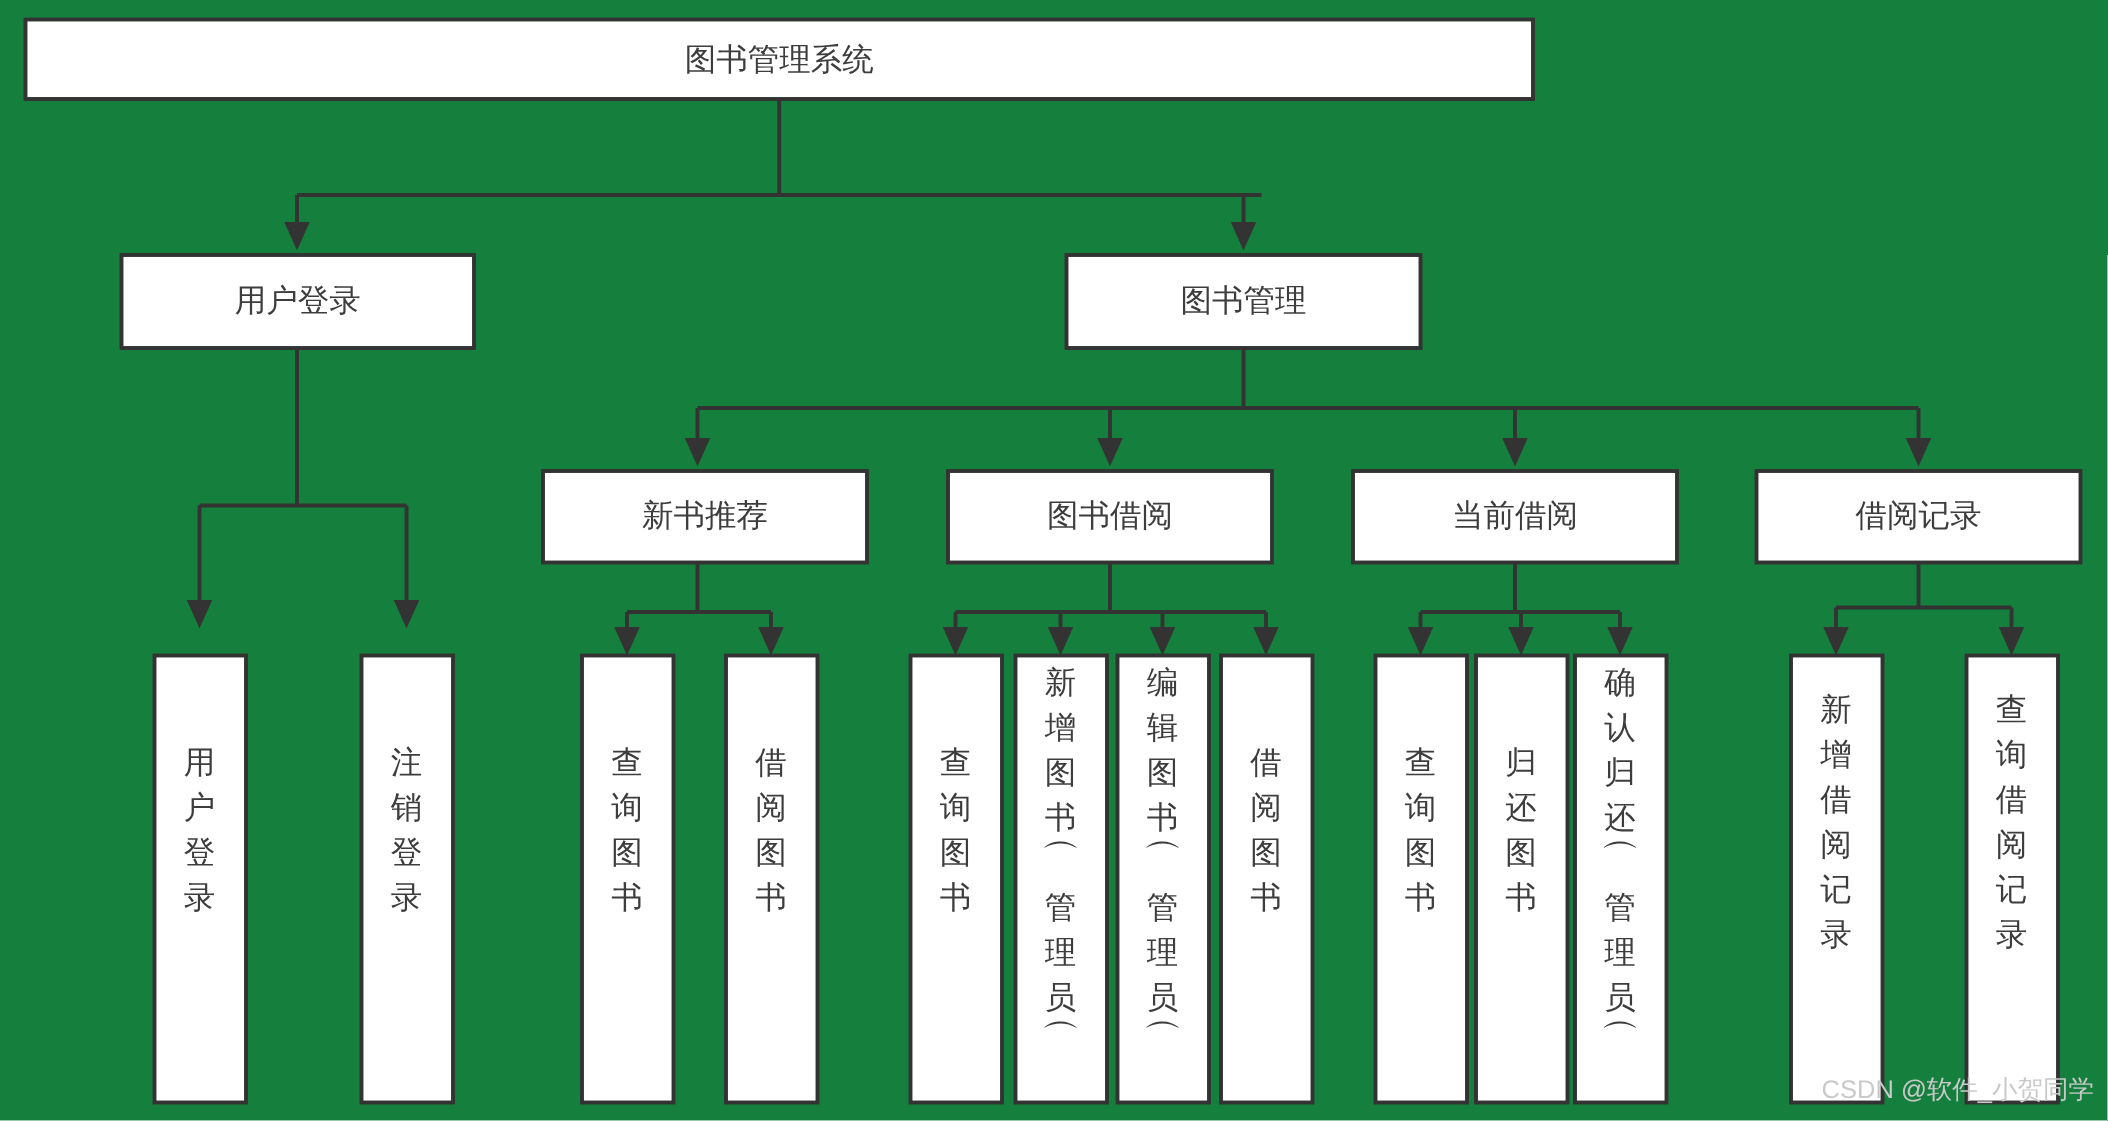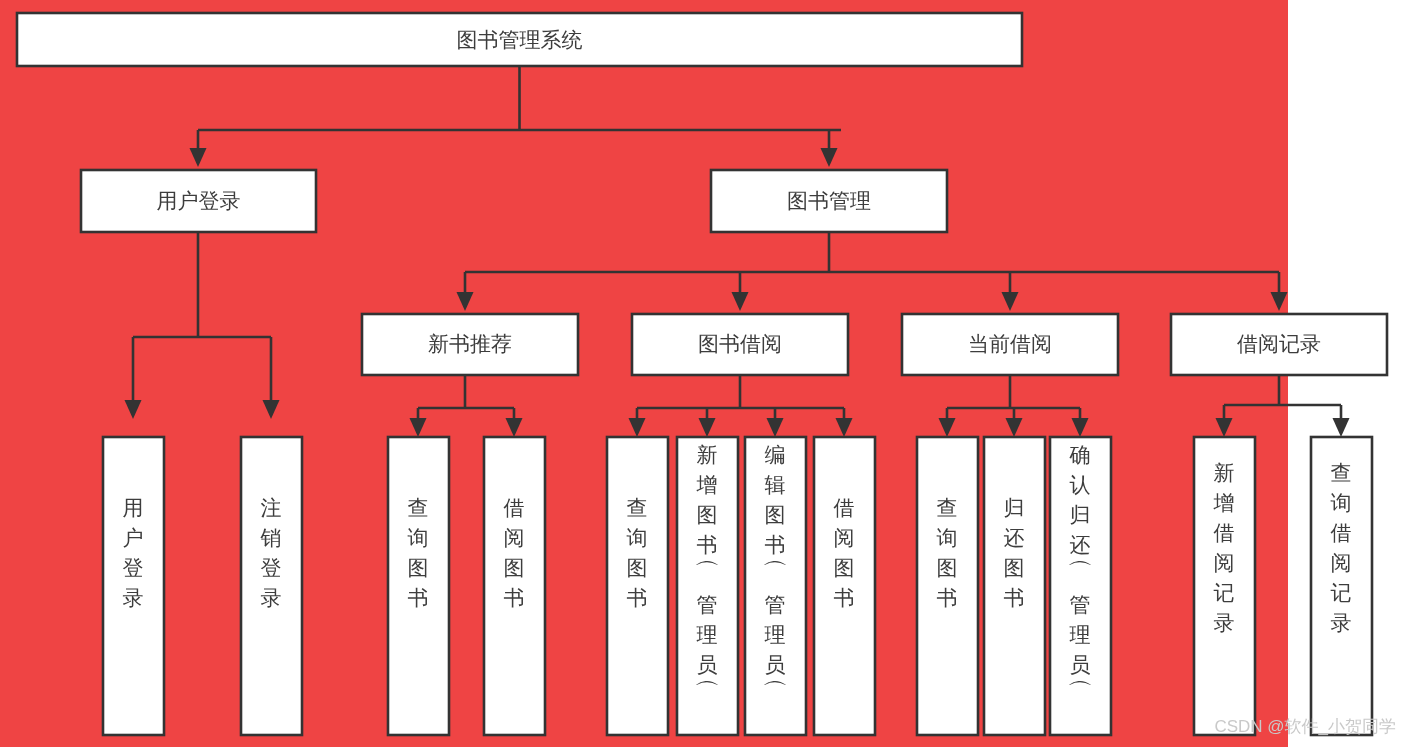--- a/index.html
+++ b/index.html
@@ -8,23 +8,23 @@
     background: #ffffff;
   }
   body {
     width: 1405px;
     height: 747px;
     overflow: hidden;
     font-family: "Liberation Sans", "DejaVu Sans", sans-serif;
   }
   #diagram-root {
     position: relative;
-    width: 1288px;
+    width: 1405px;
     height: 747px;
-    background: #ef4444;
+    background: #15803d;
   }
   svg#flowchart {
     position: absolute;
     top: 0;
     left: 0;
     width: 1405px;
     height: 747px;
     display: block;
   }
   .node-box {

